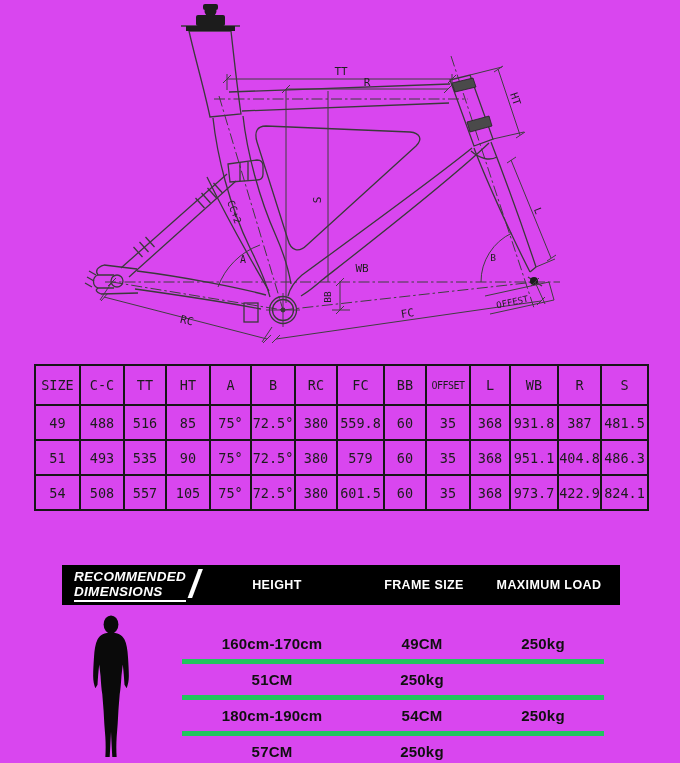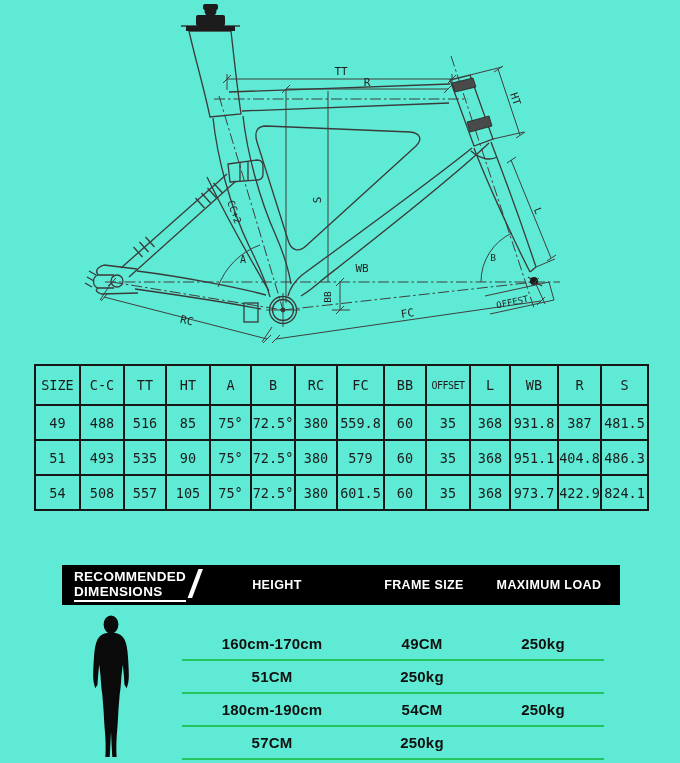--- a/index.html
+++ b/index.html
@@ -1,44 +1,44 @@
 <!DOCTYPE html>
 <html><head>
 <meta charset="utf-8">
 <style>
   html,body{margin:0;padding:0;background:#fff;}
-  .page{position:relative;width:680px;height:763px;background:#5eead4;overflow:hidden;
+  .page{position:relative;width:680px;height:763px;background:#d946ef;overflow:hidden;
         font-family:"Liberation Sans",sans-serif;}
   
   .diagram{position:absolute;left:0;top:0;}
   .diagram text{font-family:"DejaVu Sans Mono",monospace;fill:#1f1f1f;}
   
   .geo-table{position:absolute;left:34px;top:364px;width:613px;border-collapse:collapse;
              table-layout:fixed;font-family:"DejaVu Sans Mono",monospace;color:#1c1c1c;}
   .geo-table th,.geo-table td{border:2px solid #161616;text-align:center;padding:0;
              font-weight:400;font-size:13.5px;}
   .geo-table th{height:38px;margin-top:40px;}
   .geo-table td{height:33px;}
   .geo-table th.small{font-size:10px;letter-spacing:-0.5px;}
   
   .size-bar{position:absolute;left:62px;top:565px;width:558px;height:40px;background:#000;}
-  .rec-title{position:absolute;left:12px;top:4px;color:#fff;font-weight:bold;
+  .rec-title{position:absolute;left:12px;top:4px;color:#fff;font-weight:bold;font-style:italic;
              font-size:13.5px;line-height:15px;letter-spacing:.3px;
              border-bottom:2px solid #fff;padding-bottom:1px;}
   .bar-slash{position:absolute;left:127px;top:-1px;color:#fff;font-size:38px;line-height:40px;
              font-style:italic;font-weight:bold;}
   .size-col-label{position:absolute;top:13px;color:#fff;font-size:12.5px;font-weight:bold;
              letter-spacing:.4px;text-align:center;}
   .col-h{left:150px;width:130px;}
   .col-f{left:292px;width:140px;}
   .col-m{left:402px;width:170px;}
   .silhouette{position:absolute;left:84px;top:615px;}
   .size-rows{position:absolute;left:182px;top:628px;width:422px;}
   .size-row{height:31px;display:grid;grid-template-columns:180px 120px 122px;
-            align-items:center;border-bottom:2px solid #22c55e;
+            align-items:center;border-bottom:5px solid #22c55e;
             font-weight:bold;font-size:15px;color:#101010;}
   .size-row span{text-align:center;letter-spacing:.2px;}
 </style>
 </head>
 <body>
 
 <div class="page">
 
   <svg class="diagram" width="680" height="362" viewBox="0 0 680 362">
 

